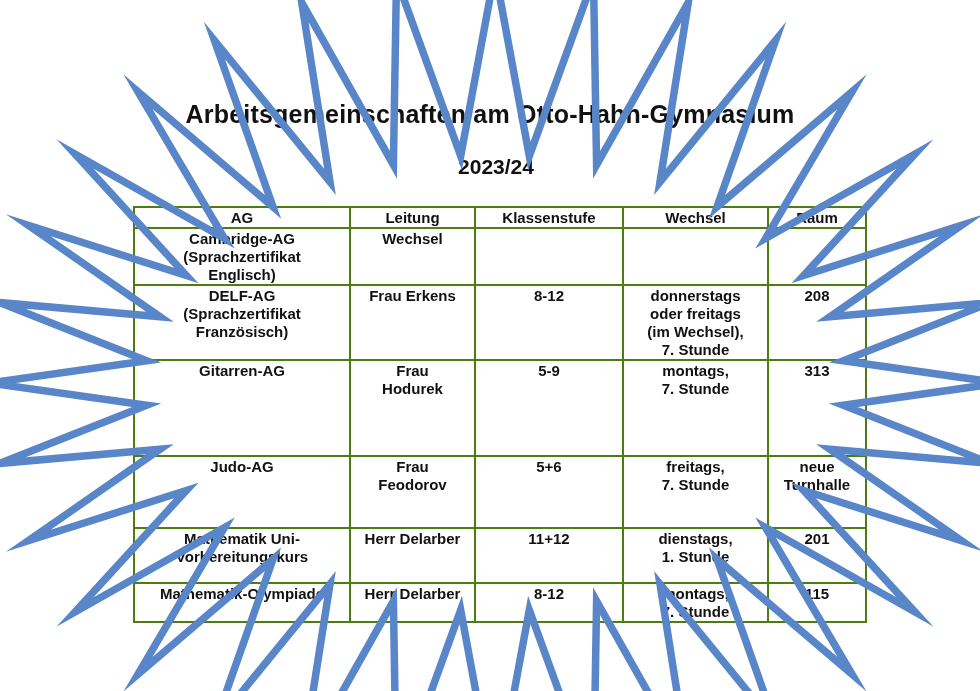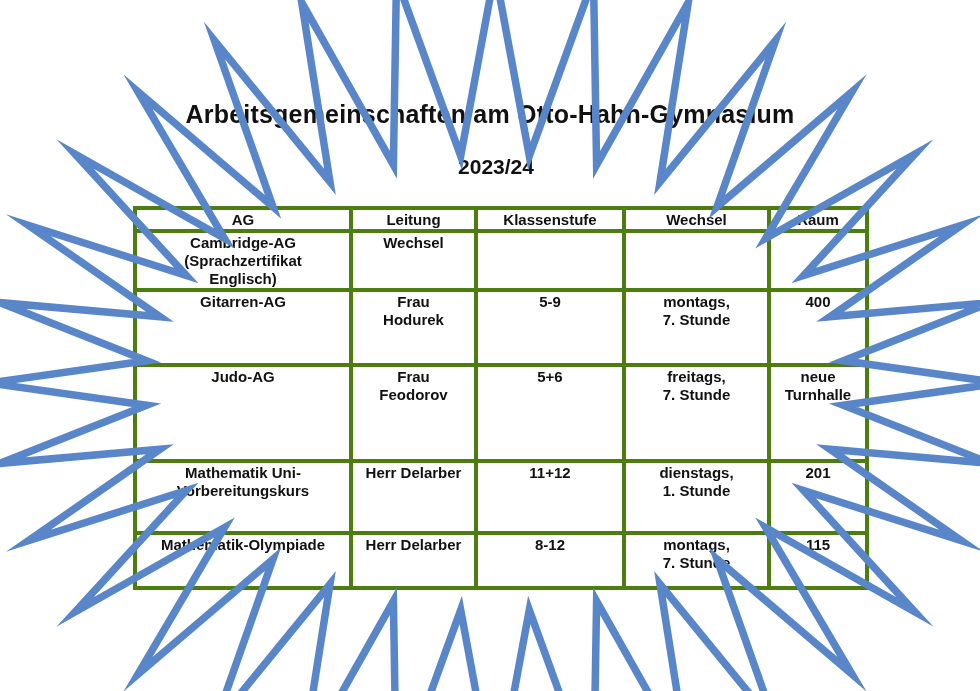--- a/index.html
+++ b/index.html
@@ -22,21 +22,21 @@
     text-align:center;
     font-weight:bold;font-size:21px;line-height:1.1;
   }
   table.ag-table{
     position:absolute;left:133px;top:206px;
     width:732px;
     border-collapse:collapse;
     table-layout:fixed;
   }
   table.ag-table th, table.ag-table td{
-    border:4px solid #4d7c0f;
+    border:2px solid #4d7c0f;
     font-weight:bold;font-size:15px;line-height:18px;
     text-align:center;vertical-align:top;
     padding:1px 2px 0 2px;
     white-space:pre-line;
     overflow:hidden;
   }
   table.ag-table thead tr{height:17px;}
   table.ag-table tbody tr:nth-child(1){height:55px;}
   table.ag-table tbody tr:nth-child(2){height:75px;}
   table.ag-table tbody tr:nth-child(3){height:96px;}
@@ -80,27 +80,39 @@
         <tr>
           <td>Cambridge-AG
 (Sprachzertifikat
 Englisch)</td>
           <td>Wechsel</td>
           <td></td>
           <td></td>
           <td></td>
         </tr>
         <tr>
+          <td>DELF-AG
+(Sprachzertifikat
+Französisch)</td>
+          <td>Frau Erkens</td>
+          <td>8-12</td>
+          <td>donnerstags
+oder freitags
+(im Wechsel),
+7. Stunde</td>
+          <td>208</td>
+        </tr>
+        <tr>
           <td>Gitarren-AG</td>
           <td>Frau
 Hodurek</td>
           <td>5-9</td>
           <td>montags,
 7. Stunde</td>
-          <td>400</td>
+          <td>313</td>
         </tr>
         <tr>
           <td>Judo-AG</td>
           <td>Frau
 Feodorov</td>
           <td>5+6</td>
           <td>freitags,
 7. Stunde</td>
           <td>neue
 Turnhalle</td>

